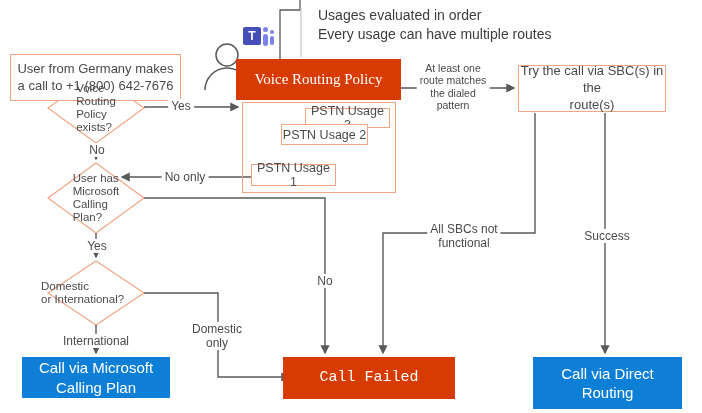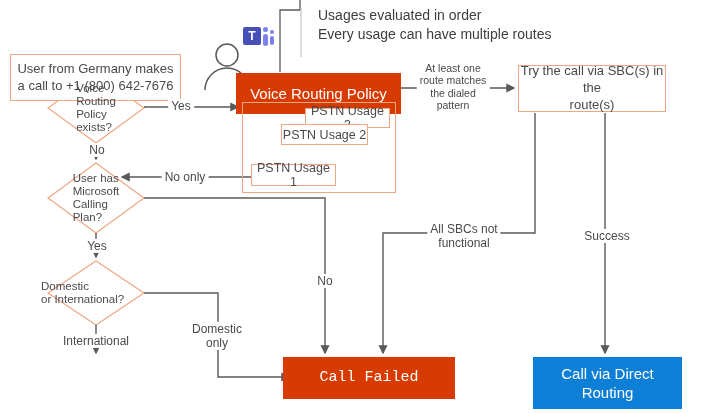--- a/index.html
+++ b/index.html
@@ -5,21 +5,21 @@
   html,body{margin:0;padding:0;background:#fff;}
   .canvas{position:relative;width:702px;height:413px;background:#fff;
           font-family:"Liberation Sans",sans-serif;overflow:hidden;}
   svg.layer{position:absolute;left:0;top:0;}
   .node{position:absolute;display:flex;align-items:center;justify-content:center;
         text-align:center;white-space:pre-line;box-sizing:border-box;}
   .outlined{background:#fff;border:1px solid #efa783;color:#4a4a4a;}
   .hollow{background:transparent;border:1px solid #efa783;color:#4a4a4a;}
   .user{left:10px;top:9px;width:171px;height:47px;font-size:13px;line-height:1.3;margin-top:45px;}
   .sbc{left:518px;top:65px;width:148px;height:47px;font-size:13px;line-height:1.3;}
-  .vrp-head{left:236px;top:73px;width:165px;height:41px;background:#d83b01;color:#fff;font-size:15px;}
+  .vrp-head{left:236px;top:59px;width:165px;height:41px;background:#d83b01;color:#fff;font-size:15px;font-family:Liberation Serif, serif;}
   .vrp-body{left:242px;top:102px;width:154px;height:91px;}
   .pstn{font-size:12.5px;background:#fff;}
   .p3{left:305px;top:108px;width:85px;height:20px;}
   .p2{left:281px;top:124px;width:87px;height:21px;}
   .p1{left:251px;top:164px;width:85px;height:22px;}
   .action{color:#fff;font-size:15px;line-height:1.3;}
   .mcp{left:22px;top:357px;width:148px;height:41px;background:#0e7fd7;}
   .failed{left:283px;top:357px;width:172px;height:42px;background:#d83b01;font-family:Liberation Mono, monospace;}
   .direct{left:533px;top:357px;width:149px;height:52px;background:#0e7fd7;}
   .dtext{position:absolute;transform:translate(-50%,-50%);text-align:left;
@@ -81,20 +81,22 @@
 
   <div class="node vrp-head">Voice Routing Policy</div>
   <div class="node hollow vrp-body"></div>
   <div class="node hollow pstn p3">PSTN Usage 3</div>
   <div class="node hollow pstn p2">PSTN Usage 2</div>
   <div class="node hollow pstn p1">PSTN Usage 1</div>
 
   <div class="node outlined sbc">Try the call via SBC(s) in the
 route(s)</div>
 
+  <div class="node action mcp">Call via Microsoft
+Calling Plan</div>
   <div class="node action failed">Call Failed</div>
   <div class="node action direct">Call via Direct
 Routing</div>
 
   <div class="dtext" style="left:96px;top:108px;">Voice
 Routing
 Policy
 exists?</div>
   <div class="dtext" style="left:96px;top:198px;">User has
 Microsoft

